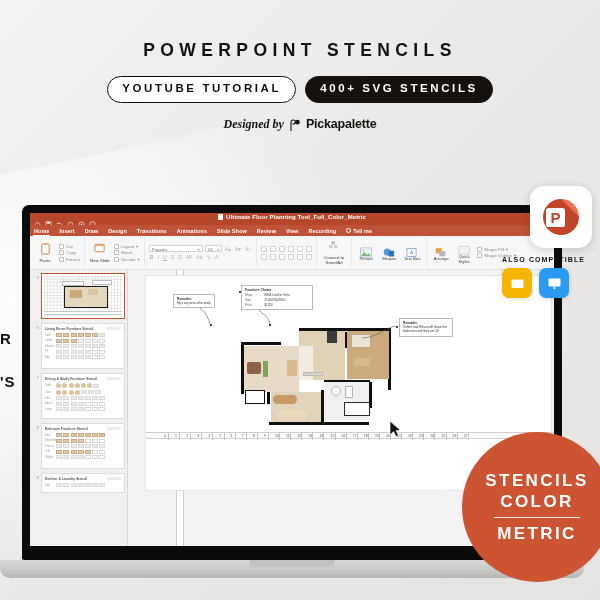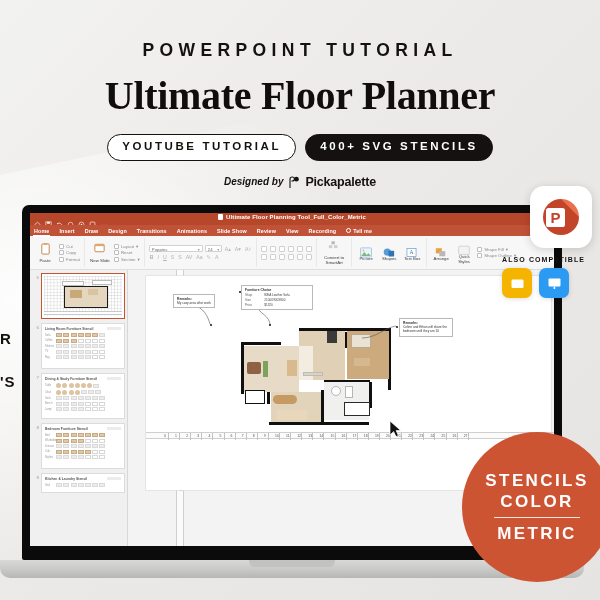--- a/index.html
+++ b/index.html
@@ -28,21 +28,21 @@
     color:#100d0b; margin-top:11px;
   }
   .pills{ display:flex; justify-content:center; align-items:center; gap:9px; margin-top:15px; }
   .pill{
     border:1.6px solid #14110f; border-radius:40px;
     padding:6px 14px 7px; font-size:11.5px; font-weight:700; letter-spacing:2.6px;
     color:#14110f; background:#fff; white-space:nowrap; line-height:1;
   }
   .pill.dark{ background:#14110f; color:#fff; border-color:#14110f; }
   .designed{ margin-top:14px; display:flex; justify-content:center; align-items:center; gap:5px; }
-  .designed .by{ font-family:Liberation Sans, sans-serif; font-style:italic; font-size:10px; color:#14110f; font-weight:700;}
+  .designed .by{ font-family:Liberation Serif, serif; font-style:italic; font-size:12px; color:#14110f; font-weight:700;}
   .designed .brand{ font-size:12.5px; font-weight:700; color:#14110f; letter-spacing:-.2px;}
   .brandmark{ width:12px; height:13px; display:inline-block; }
 
   
   .laptop{ position:absolute; left:22px; top:205px; width:540px; height:365px; }
   .screen-bezel{
     position:absolute; left:0; top:0; width:540px; height:355px;
     background:#0b0b0b; border-radius:7px 7px 2px 2px; padding:8px 8px 14px 8px;
   }
   .laptop-base{
@@ -160,22 +160,21 @@
 
   .edge-left{ position:absolute; left:0; top:330px; width:22px; z-index:21; color:#14110f; font-weight:700; font-size:15px; letter-spacing:1px;}
   .edge-left div{ margin-bottom:26px;}
 </style>
 </head>
 <body>
 
 <div class="bg-swoosh"></div>
 
 <div class="hero">
-  <div class="kicker">POWERPOINT TUTORIAL</div>
-  <div class="headline">Ultimate Floor Planner</div>
+  <div class="kicker">POWERPOINT STENCILS</div>
   <div class="pills">
     <div class="pill">YOUTUBE TUTORIAL</div>
     <div class="pill dark">400+ SVG STENCILS</div>
   </div>
   <div class="designed">
     <span class="by">Designed by</span>
     <span class="brandmark">
       <svg viewBox="0 0 12 13" width="12" height="13">
           <path d="M2 12 L2 3 Q2 1 4.2 1 Q6.4 1 6.4 3 Q6.4 5 4.2 5 L3.4 5" fill="none" stroke="#14110f" stroke-width="1.1"></path>
           <circle cx="8.4" cy="3.2" r="2.4" fill="#14110f"></circle>

